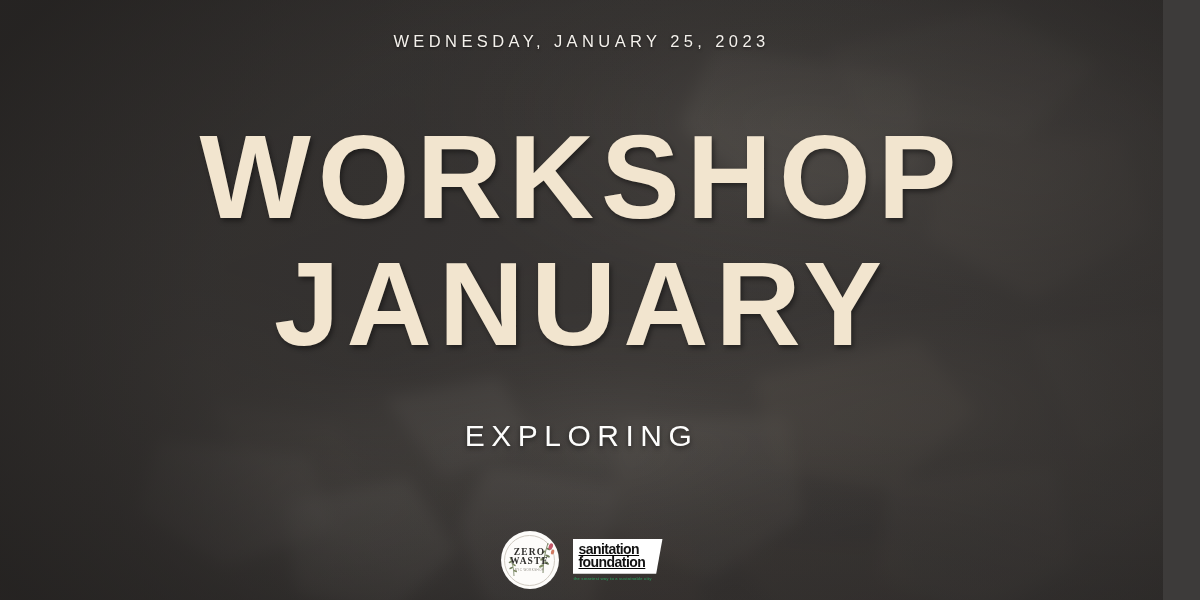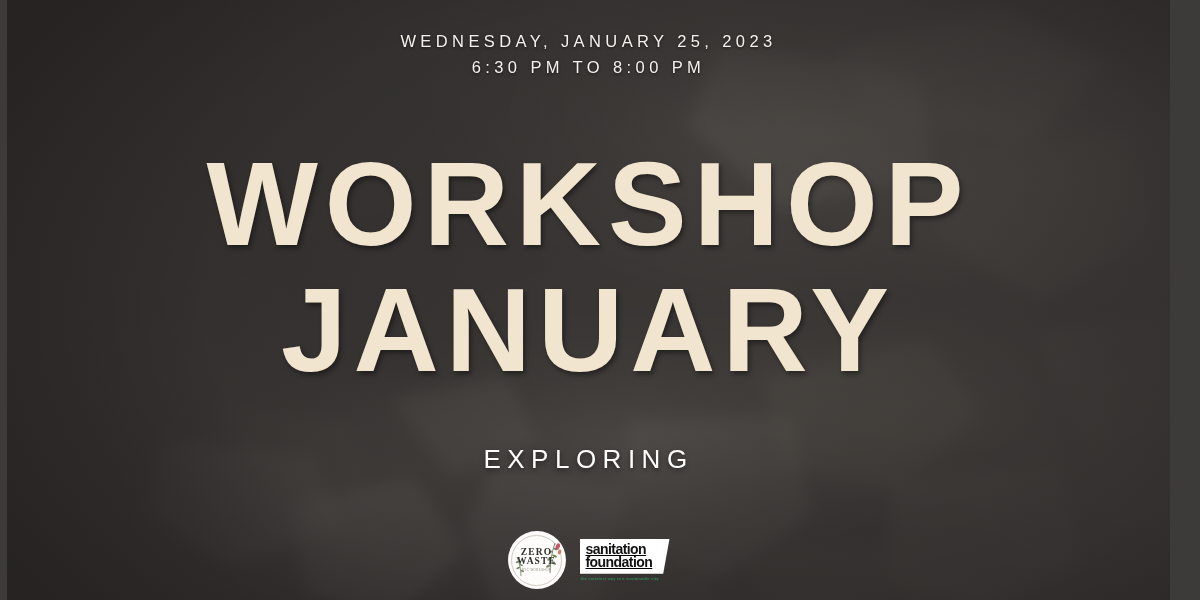--- a/index.html
+++ b/index.html
@@ -12,21 +12,20 @@
     background: #3d3b3a;
     font-family: "Liberation Sans", sans-serif;
   }
 
   .banner {
     position: relative;
     width: 1163px;
     height: 600px;
     overflow: hidden;
     background: #3d3b3a;
-    margin-left: 7px;
   }
 
   
   .bg-photo {
     position: absolute;
     inset: 0;
     filter: blur(7px);
     transform: scale(1.06);
   }
 
@@ -140,21 +139,21 @@
     text-shadow: 2px 3px 5px rgba(0,0,0,0.42);
     white-space: nowrap;
   }
 
   .subtitle-block {
     margin-top: 46px;
     text-align: center;
     color: #fdfdfc;
   }
   .subtitle-line {
-    font-size: 26px;
+    font-size: 30px;
     font-weight: 400;
     letter-spacing: 6.5px;
     line-height: 1.55;
     text-shadow: 0 2px 5px rgba(0,0,0,0.50);
     white-space: nowrap;
   }
 
   
   .logo-row {
     position: absolute;
@@ -261,21 +260,20 @@
     <div class="shard s14"></div>
   </div>
 
   <div class="overlay-flat"></div>
   <div class="overlay-vignette"></div>
 
   <div class="content">
 
     <div class="datetime">
       <div class="line">WEDNESDAY, JANUARY 25, 2023</div>
-      <div class="line">6:30 PM TO 8:00 PM</div>
     </div>
 
     <div class="title-block">
       <div class="title-line">WORKSHOP</div>
       <div class="title-line">JANUARY</div>
     </div>
 
     <div class="subtitle-block">
       <div class="subtitle-line">EXPLORING</div>
     </div>

